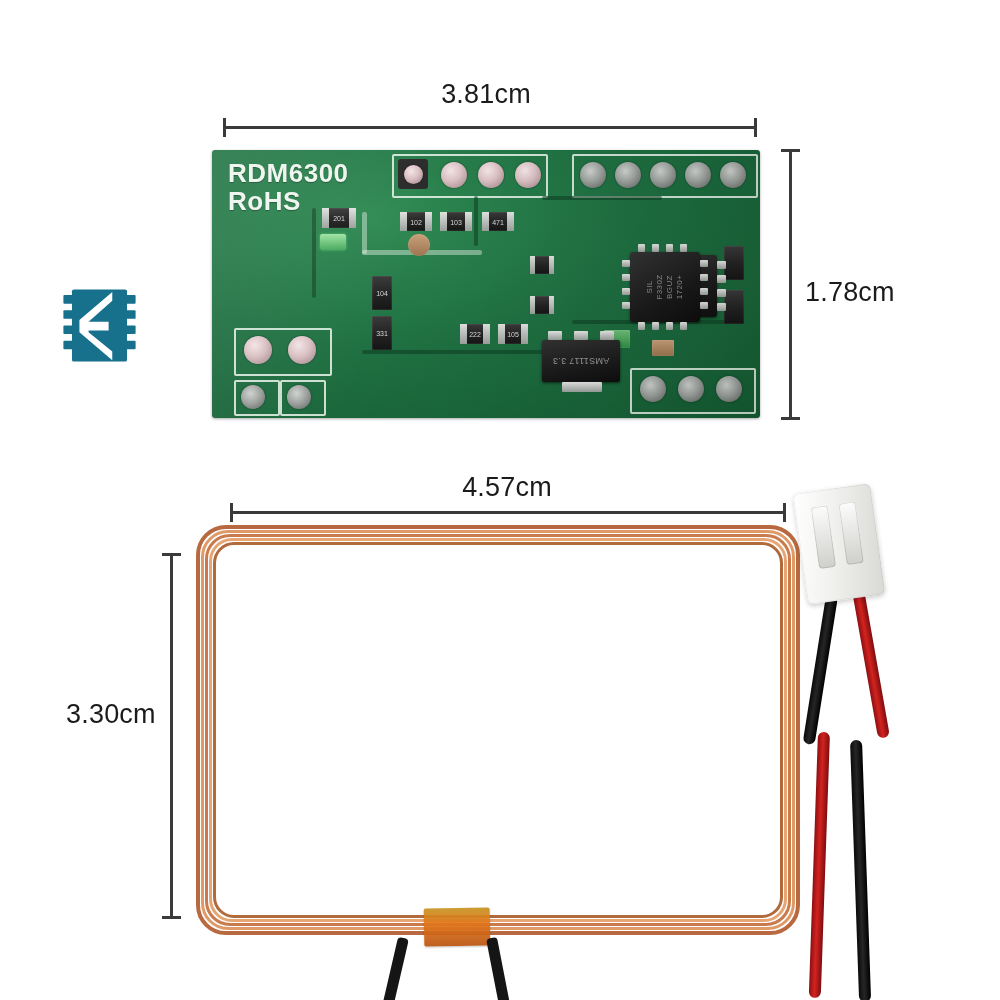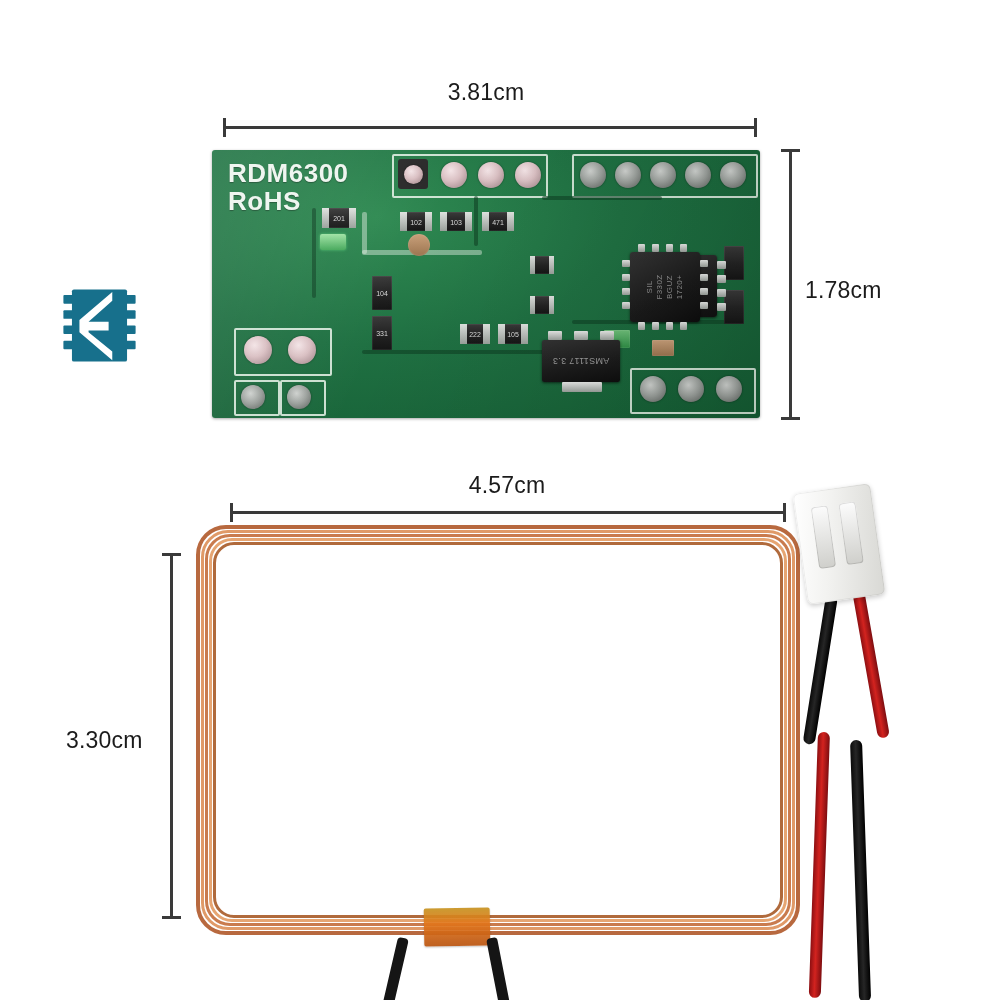--- a/index.html
+++ b/index.html
@@ -9,21 +9,21 @@
     font-family:"Liberation Sans","DejaVu Sans",sans-serif;
     overflow:hidden;
     position:relative;
   }
   #stage{position:absolute;left:0;top:0;width:1000px;height:1000px;}
 
   
   .dim-label{
     position:absolute;
     color:#1b1b1b;
-    font-size:23px;
+    font-size:27px;
     letter-spacing:.2px;
     white-space:nowrap;
     font-family:"Liberation Sans","DejaVu Sans",sans-serif;
   }
   .dim-h{position:absolute;height:3px;background:#3a3a3a;}
   .dim-h::before,.dim-h::after{
     content:"";position:absolute;top:-8px;width:3px;height:19px;background:#3a3a3a;
   }
   .dim-h::before{left:0;}
   .dim-h::after{right:0;}
@@ -342,21 +342,21 @@
       <span class="lead" style="top:-9px;left:58px;height:9px;width:14px;"></span>
       <span class="lead" style="bottom:-10px;left:20px;height:10px;width:40px;"></span>
       <span class="mark">AMS1117 3.3</span>
     </div>
 
   </div>
 
   <div class="dim-label" id="lbl-coil-w" style="left:507px;top:472px;transform:translateX(-50%);">4.57cm</div>
   <div class="dim-h" style="left:230px;top:511px;width:556px;"></div>
 
-  <div class="dim-label" id="lbl-coil-h" style="left:66px;top:727px;">3.30cm</div>
+  <div class="dim-label" id="lbl-coil-h" style="left:66px;top:699px;">3.30cm</div>
   <div class="dim-v" style="left:170px;top:553px;height:366px;"></div>
 
   <div id="coil">
     <div class="coil-ring" style="left:0px;top:0px;right:0px;bottom:0px;border-width:4px;border-color:#b8693f;border-radius:30px;"></div>
     <div class="coil-ring" style="left:5px;top:5px;right:5px;bottom:5px;border-width:3px;border-color:#e09a68;border-radius:27px;"></div>
     <div class="coil-ring" style="left:9px;top:9px;right:9px;bottom:9px;border-width:3px;border-color:#c97b4e;border-radius:25px;"></div>
     <div class="coil-ring" style="left:13px;top:13px;right:13px;bottom:13px;border-width:3px;border-color:#e6a572;border-radius:23px;"></div>
     <div class="coil-ring" style="left:17px;top:17px;right:17px;bottom:17px;border-width:3px;border-color:#b06a3c;border-radius:21px;"></div>
   </div>
 

